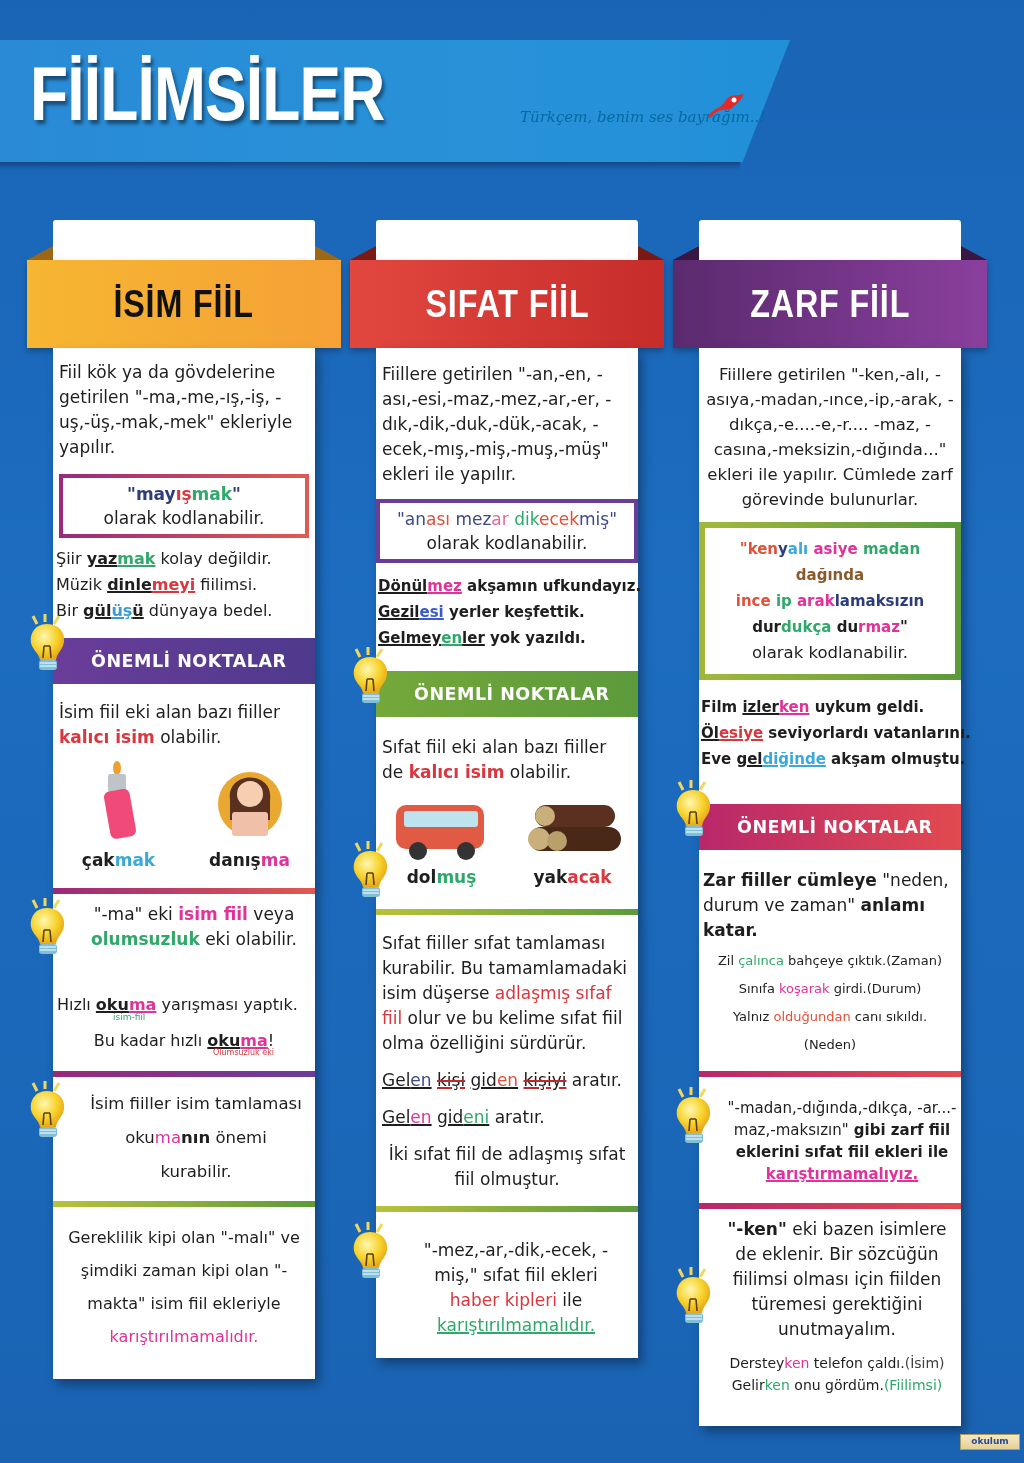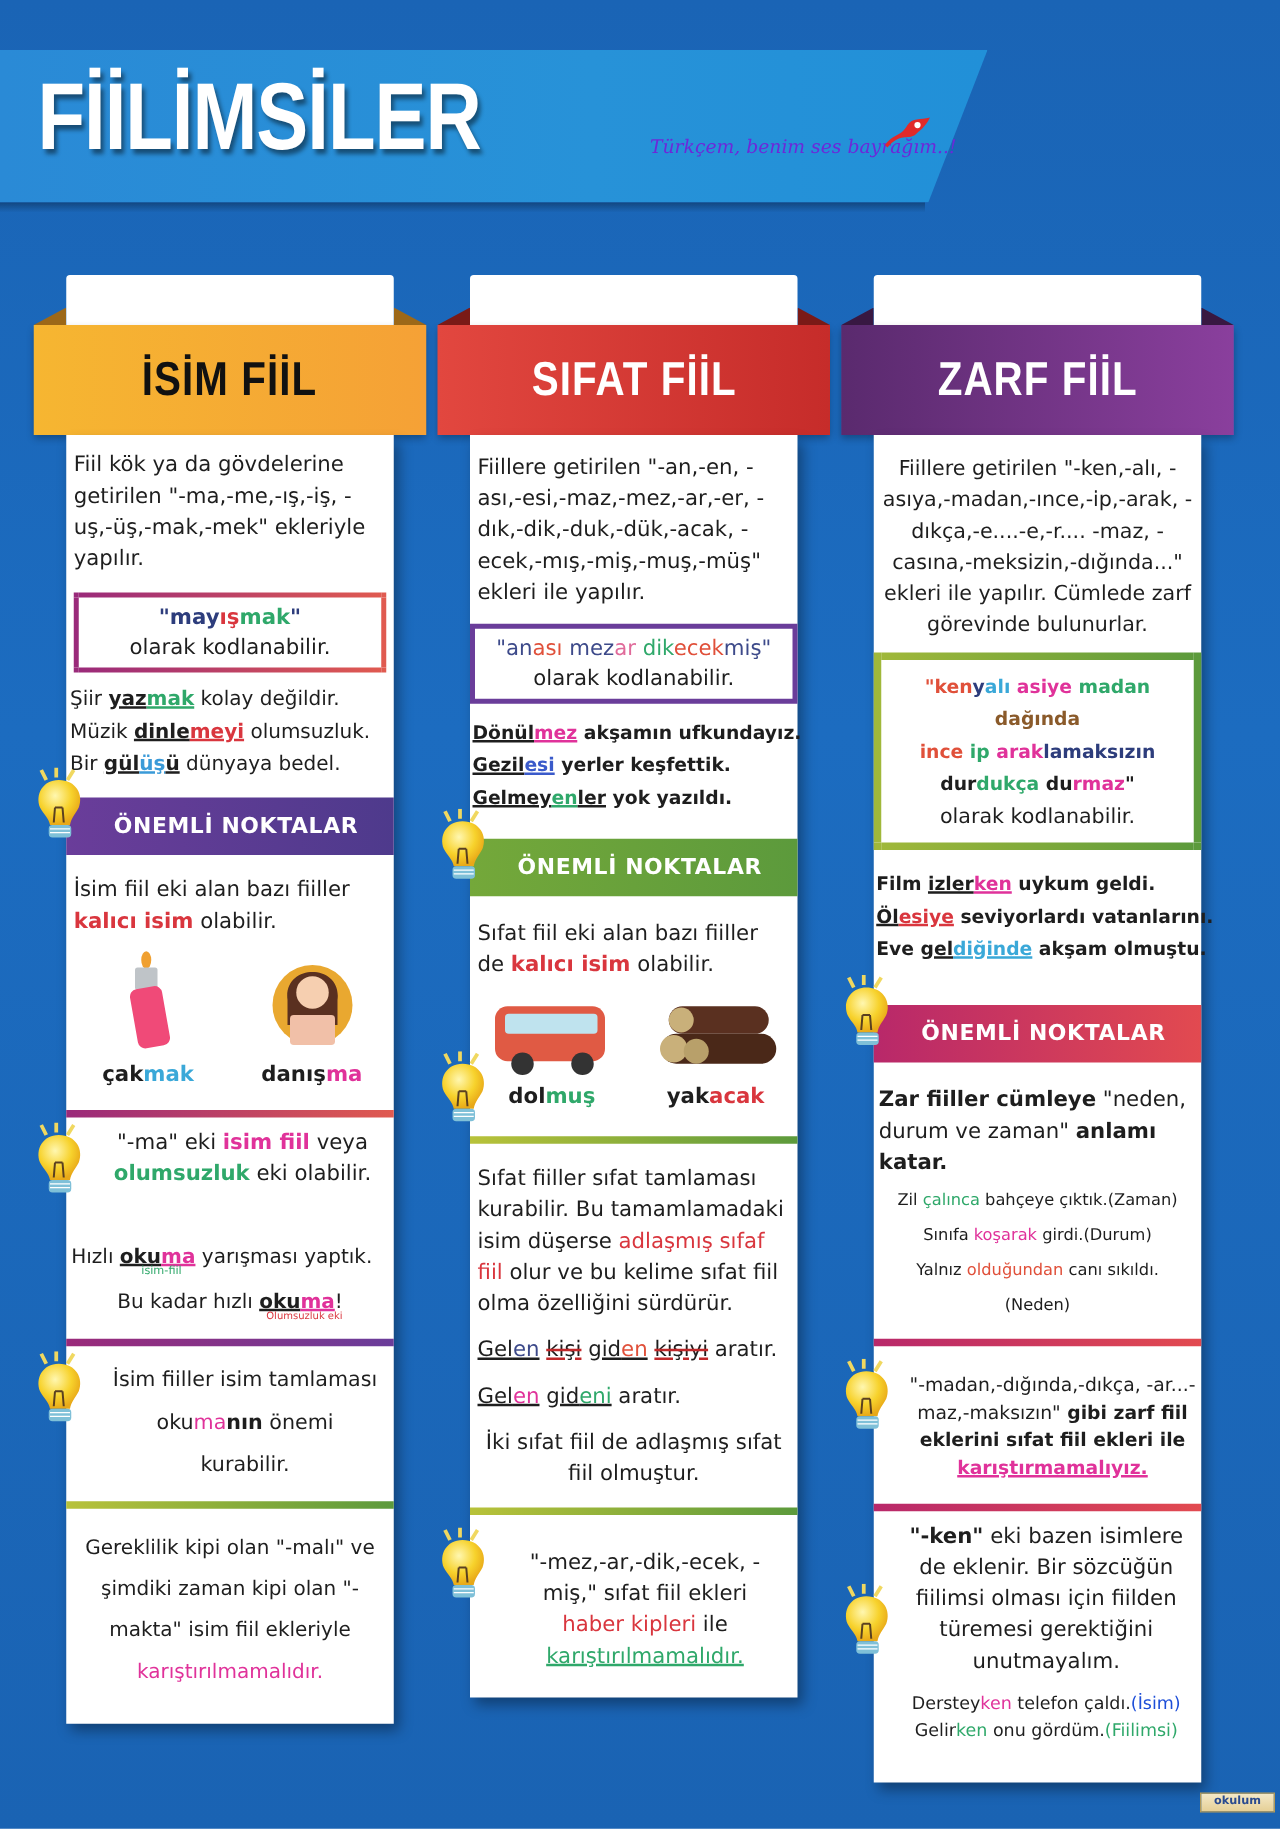--- a/index.html
+++ b/index.html
@@ -24,21 +24,21 @@
   .title {
     position: absolute; left: 30px; top: 50px;
     font-family: "Liberation Sans", sans-serif; font-weight: 900;
     font-size: 76px; letter-spacing: -1px; color: #fff;
     transform: scaleX(.82); transform-origin: left center;
     text-shadow: 3px 4px 4px rgba(0,0,0,.45);
   }
   .slogan {
     position: absolute; left: 520px; top: 108px;
     font-family: "DejaVu Serif", serif; font-style: italic;
-    font-size: 15px; color: #6d28d9;
+    font-size: 15px; color: #0369a1;
   }
   .flag-icon {
     position: absolute; left: 706px; top: 92px; width: 40px; height: 28px;
   }
 
   
   .col { position: absolute; top: 220px; width: 262px; }
   .col-top {
     height: 40px; background: #fff; border-radius: 3px 3px 0 0;
     margin: 0 0 0 0;
@@ -129,21 +129,21 @@
 
     <div class="code-box txt" style="border-image: linear-gradient(90deg,#9a2a7a,#e05a50) 1; margin:8px 6px; line-height:24px;">
       <div class="b">
         <span style="color:#2d3d7c">"</span><span style="color:#2d3d7c">may</span><span style="color:#d9363e">ış</span><span style="color:#2fa86a">mak</span><span style="color:#2d3d7c">"</span>
       </div>
       <div>olarak kodlanabilir.</div>
     </div>
 
     <div style="padding:0 0 14px 3px;">
       <div class="ex-line txt"><span>Şiir </span><span class="b u">yaz</span><span class="b u" style="color:#2fa86a">mak</span><span> kolay değildir.</span></div>
-      <div class="ex-line txt"><span>Müzik </span><span class="b u">dinle</span><span class="b u" style="color:#d9363e">meyi</span><span> olumsuzluk.</span></div>
+      <div class="ex-line txt"><span>Müzik </span><span class="b u">dinle</span><span class="b u" style="color:#d9363e">meyi</span><span> fiilimsi.</span></div>
       <div class="ex-line txt"><span>Bir </span><span class="b u">gül</span><span class="b u" style="color:#3a9ad8">üş</span><span class="b u">ü</span><span> dünyaya bedel.</span></div>
     </div>
 
     <div class="np np1">
       <svg class="bulb-icon" style="top:-24px;" viewBox="0 0 46 62">
           <use href="#bulb"></use>
         </svg>
       <span>ÖNEMLİ NOKTALAR</span>
     </div>
 
@@ -329,21 +329,21 @@
         </svg>
       <span>"-madan,-dığında,-dıkça, -ar...-maz,-maksızın"</span><span class="b"> gibi zarf fiil eklerini sıfat fiil ekleri ile </span><span class="b u" style="color:#e0329a">karıştırmamalıyız.</span>
     </div>
 
     <div class="divider" style="background:linear-gradient(90deg,#b8286a,#e24a50);"></div>
     <div class="section center" style="padding:8px 6px 30px 20px;">
       <svg class="bulb-icon" style="top:58px;" viewBox="0 0 46 62">
           <use href="#bulb"></use>
         </svg>
       <div class="txt"><span class="b">"-ken"</span><span> eki bazen isimlere de eklenir. Bir sözcüğün fiilimsi olması için fiilden türemesi gerektiğini unutmayalım.</span></div>
-      <div style="font-size:14px; line-height:22px; margin-top:10px;"><span>Derstey</span><span style="color:#e0329a">ken</span><span> telefon çaldı.</span><span style="color:#1d4ed8">(İsim)</span></div>
+      <div style="font-size:14px; line-height:22px; margin-top:10px;"><span>Derstey</span><span style="color:#e0329a">ken</span><span> telefon çaldı.</span><span style="color:#404040">(İsim)</span></div>
       <div style="font-size:14px; line-height:22px;"><span>Gelir</span><span style="color:#2fa86a">ken</span><span> onu gördüm.</span><span style="color:#2fa86a">(Fiilimsi)</span></div>
     </div>
   </div>
 </div>
 
 <div class="logo-icon">okulum</div>
 
 <svg width="0" height="0" style="position:absolute">
   <defs>
     <radialGradient id="bulbGrad" cx="40%" cy="35%" r="65%">

